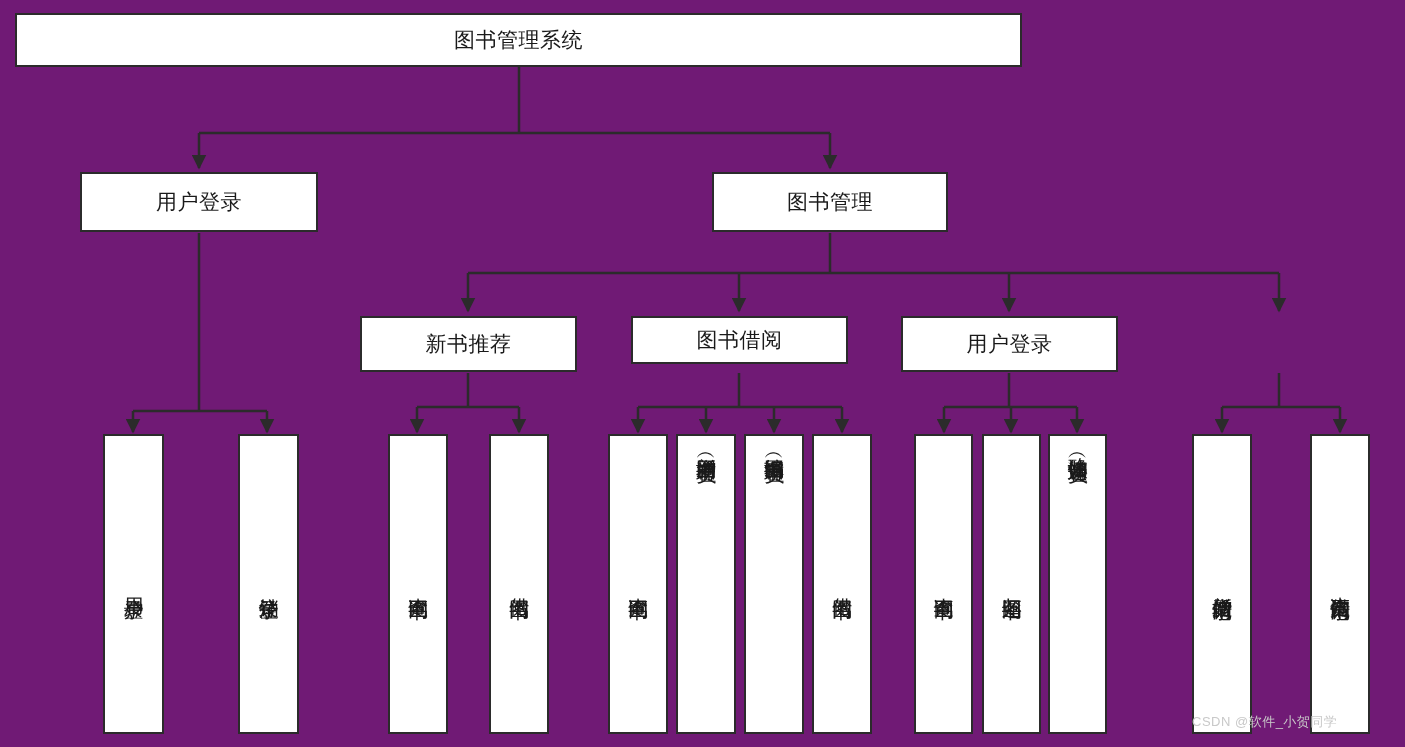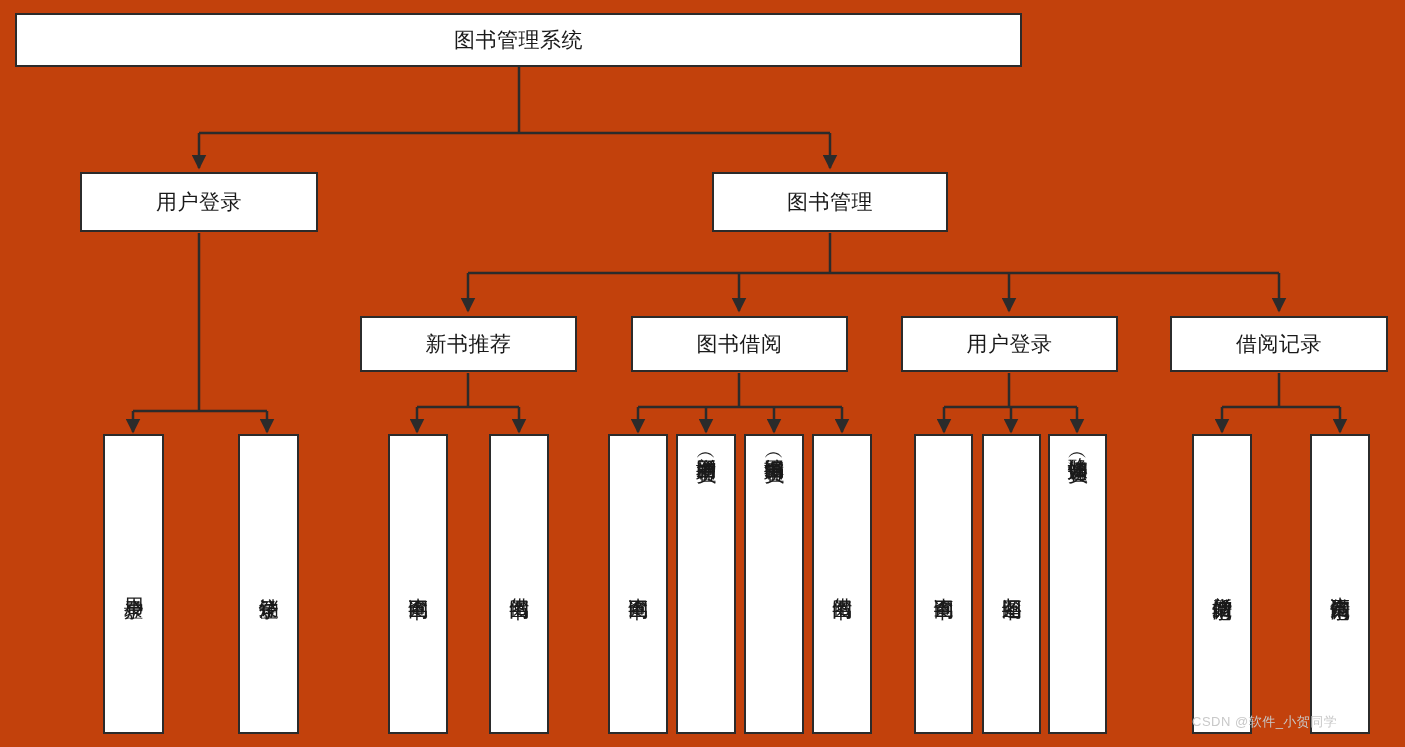--- a/index.html
+++ b/index.html
@@ -7,21 +7,21 @@
     padding: 0;
     background: #ffffff;
   }
   body {
     font-family: "Liberation Sans", "DejaVu Sans", sans-serif;
   }
   #diagram-root {
     position: relative;
     width: 1405px;
     height: 747px;
-    background: #c2410c;
+    background: #701a75;
     overflow: hidden;
   }
   svg.edges {
     position: absolute;
     left: 0;
     top: 0;
     width: 1405px;
     height: 747px;
   }
   .node {
@@ -136,29 +136,26 @@
   <div class="node horizontal" style="left:80px; top:172px; width:238px; height:60px;">
     <span class="label">用户登录</span>
   </div>
   <div class="node horizontal" style="left:712px; top:172px; width:236px; height:60px;">
     <span class="label">图书管理</span>
   </div>
 
   <div class="node horizontal" style="left:360px; top:316px; width:217px; height:56px;">
     <span class="label">新书推荐</span>
   </div>
-  <div class="node horizontal" style="left:631px; top:316px; width:217px; height:56px;">
+  <div class="node horizontal" style="left:631px; top:316px; width:217px; height:48px;">
     <span class="label">图书借阅</span>
   </div>
   <div class="node horizontal" style="left:901px; top:316px; width:217px; height:56px;">
     <span class="label">用户登录</span>
   </div>
-  <div class="node horizontal" style="left:1170px; top:316px; width:218px; height:56px;">
-    <span class="label">借阅记录</span>
-  </div>
 
   <div class="node vertical mid-text" style="left:103px; top:434px; width:61px; height:300px;">
     <span class="label">用户登录</span>
   </div>
   <div class="node vertical mid-text" style="left:238px; top:434px; width:61px; height:300px;">
     <span class="label">注销登录</span>
   </div>
 
   <div class="node vertical mid-text" style="left:388px; top:434px; width:60px; height:300px;">
     <span class="label">查询图书</span>

